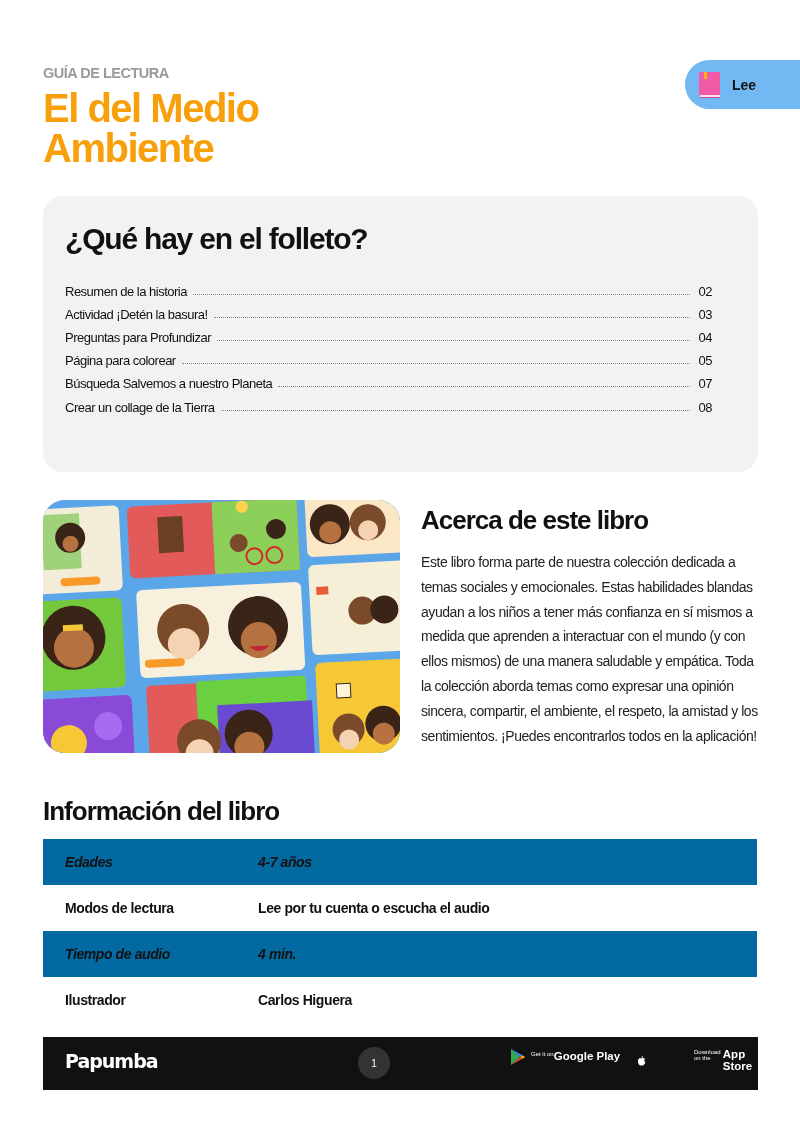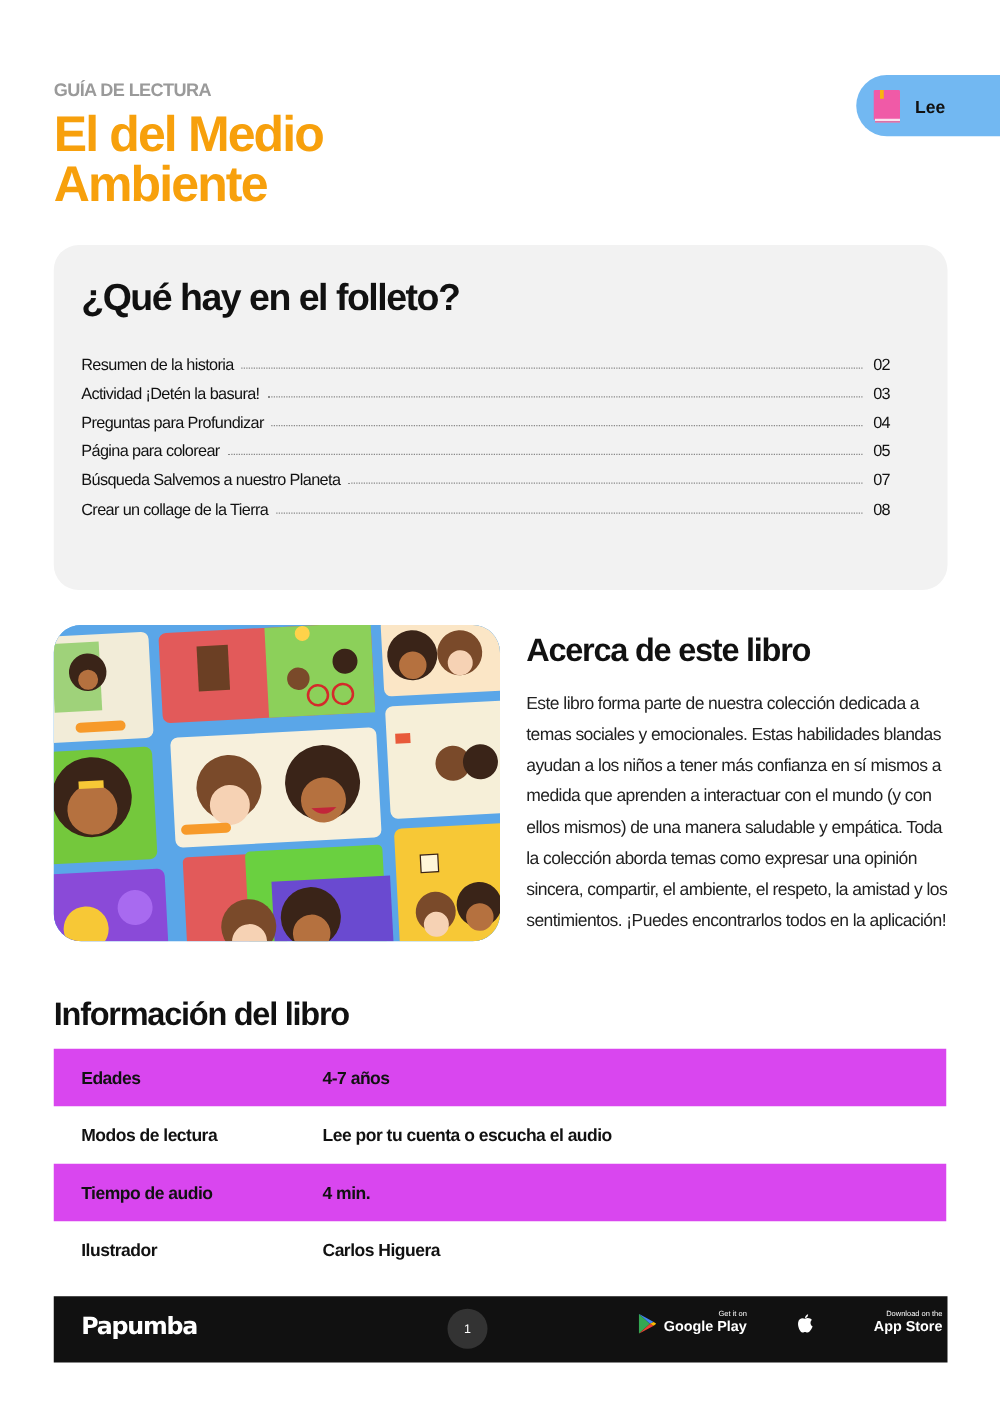--- a/index.html
+++ b/index.html
@@ -25,29 +25,29 @@
   .toc li .p { width: 18px; text-align: right; }
 
   .illustration { position: absolute; left: 43px; top: 500px; width: 357px; height: 253px; border-radius: 22px; overflow: hidden; background: #5aa6e8; }
 
   .about h3 { position: absolute; left: 421px; top: 505px; font-size: 26px; font-weight: 700; letter-spacing: -1px; color: #111; }
   .about p { position: absolute; left: 421px; top: 550px; width: 340px; font-size: 14px; line-height: 24.8px; letter-spacing: -0.45px; color: #222; }
 
   .info-title { position: absolute; left: 43px; top: 796px; font-size: 26px; font-weight: 700; letter-spacing: -1px; color: #111; }
   .info-table { position: absolute; left: 43px; top: 839px; width: 714px; }
   .info-row { display: flex; align-items: center; height: 46px; font-size: 14px; letter-spacing: -0.4px; }
-  .info-row.shaded { background: #d946ef; }
+  .info-row.shaded { background: #0369a1; font-style: italic; }
   .info-row .k { width: 215px; padding-left: 22px; font-weight: 700; color: #111; }
   .info-row .v { font-weight: 700; color: #111; }
 
   .footer { position: absolute; left: 43px; top: 1037px; width: 715px; height: 53px; background: #111111; }
   .footer .logo { position: absolute; left: 22px; top: 13px; font-size: 19px; font-weight: 700; color: #fff; letter-spacing: -1px; font-family: "DejaVu Sans", sans-serif; }
   .footer .page { position: absolute; left: 315px; top: 10px; width: 32px; height: 32px; border-radius: 50%; background: #333; color: #fff; font-size: 10px; display: flex; align-items: center; justify-content: center; }
   .store { position: absolute; top: 12px; display: flex; align-items: center; color: #fff; }
-  .store .txt { display: flex; flex-direction: column; line-height: 1; text-align: right; }
+  .store .txt { display: flex; flex-direction: row; line-height: 1; }
   .store .small { font-size: 6px; margin-bottom: 2px; }
   .store .big { font-size: 11.5px; font-weight: 700; }
   .store.gp { left: 468px; }
   .store.as { left: 594px; gap: 42px; }
   .store svg { margin-right: 6px; }
 </style>
 </head>
 <body>
 
 <div class="eyebrow">GUÍA DE LECTURA</div>

